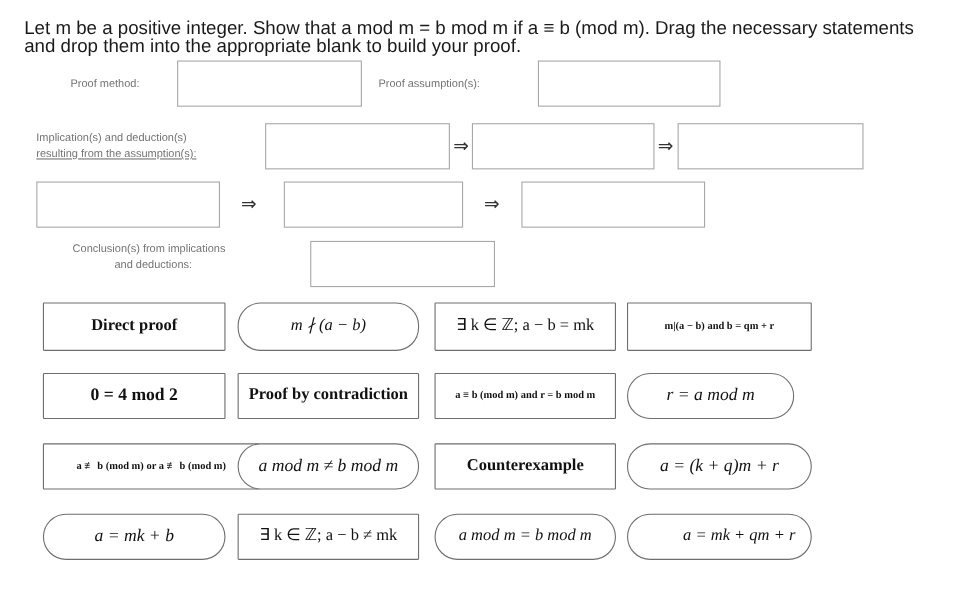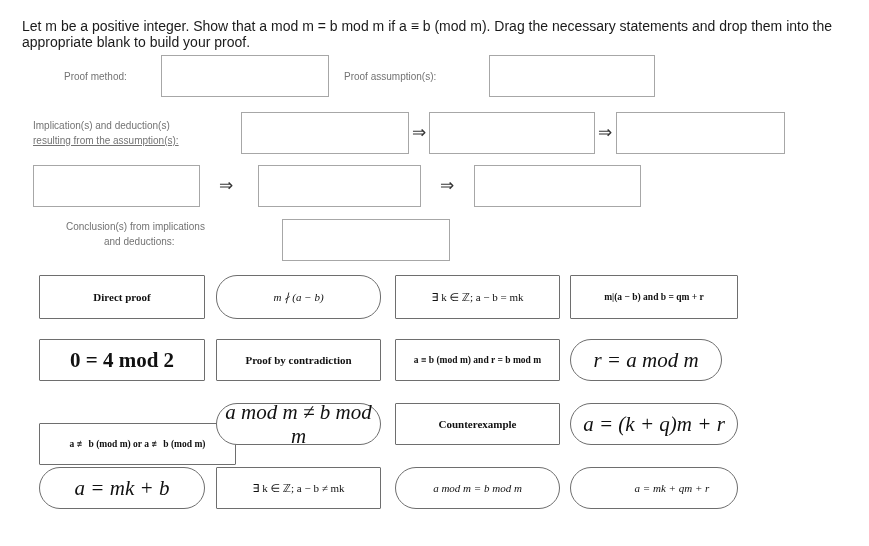--- a/index.html
+++ b/index.html
@@ -14,21 +14,21 @@
     font-size: 12px;
     color: #111111;
     position: relative;
     overflow: hidden;
   }
   .prompt {
     position: absolute;
     left: 22px;
     top: 18px;
     width: 840px;
-    font-size: 14px;
+    font-size: 17px;
     line-height: 16px;
     color: #1a1a1a;
   }
 
   .blank {
     position: absolute;
     border: 1px solid #a7a7a7;
     background: #ffffff;
     box-sizing: border-box;
   }
@@ -57,22 +57,22 @@
     text-align: center;
     border-radius: 1px;
     cursor: move;
     padding: 2px 4px;
     line-height: 1.15;
   }
   .t-bold { font-weight: bold; }
   .t-serif { font-family: "Liberation Serif", serif; }
   .t-italic { font-style: italic; border-radius: 21px; }
 
-  .sz-lg { font-size: 21px; }
-  .sz-md { font-size: 11px; }
+  .sz-lg { font-size: 16px; }
+  .sz-md { font-size: 15px; }
   .sz-xs { font-size: 9.5px; }
 </style>
 </head>
 <body>
 
 <div class="prompt">
   <span>Let m be a positive integer. Show that a mod m = b mod m if a ≡ b (mod m). Drag the necessary statements and drop them into the appropriate blank</span>
   <span>to build your proof.</span>
 </div>
 
@@ -120,21 +120,21 @@
 <div class="tile t-serif t-bold sz-md" style="left:216px; top:339px; width:165px; height:42px;">
   <span>Proof by contradiction</span>
 </div>
 <div class="tile t-serif t-bold sz-xs" style="left:395px; top:339px; width:165px; height:42px;">
   <span>a ≡ b (mod m) and r = b mod m</span>
 </div>
 <div class="tile t-serif t-italic sz-lg" style="left:570px; top:339px; width:152px; height:42px;">
   <span>r = a mod m</span>
 </div>
 
-<div class="tile t-serif t-bold sz-xs" style="left:39px; top:403px; width:197px; height:42px;margin-top:20px;">
+<div class="tile t-serif t-bold sz-xs" style="left:39px; top:403px; width:197px; height:42px;">
   <span>a ≢ b (mod m) or a ≢ b (mod m)</span>
 </div>
 <div class="tile t-serif t-italic sz-lg" style="left:216px; top:403px; width:165px; height:42px;">
   <span>a mod m ≠ b mod m</span>
 </div>
 <div class="tile t-serif t-bold sz-md" style="left:395px; top:403px; width:165px; height:42px;">
   <span>Counterexample</span>
 </div>
 <div class="tile t-serif t-italic sz-lg" style="left:570px; top:403px; width:168px; height:42px;">
   <span>a = (k + q)m + r</span>

